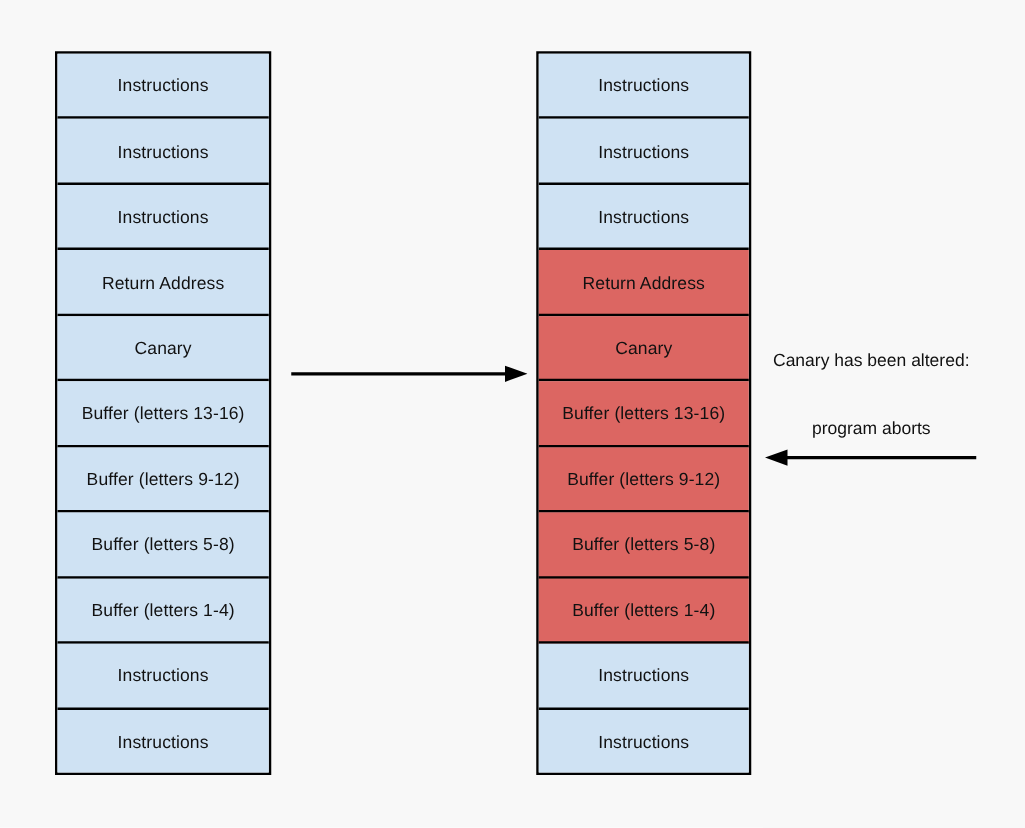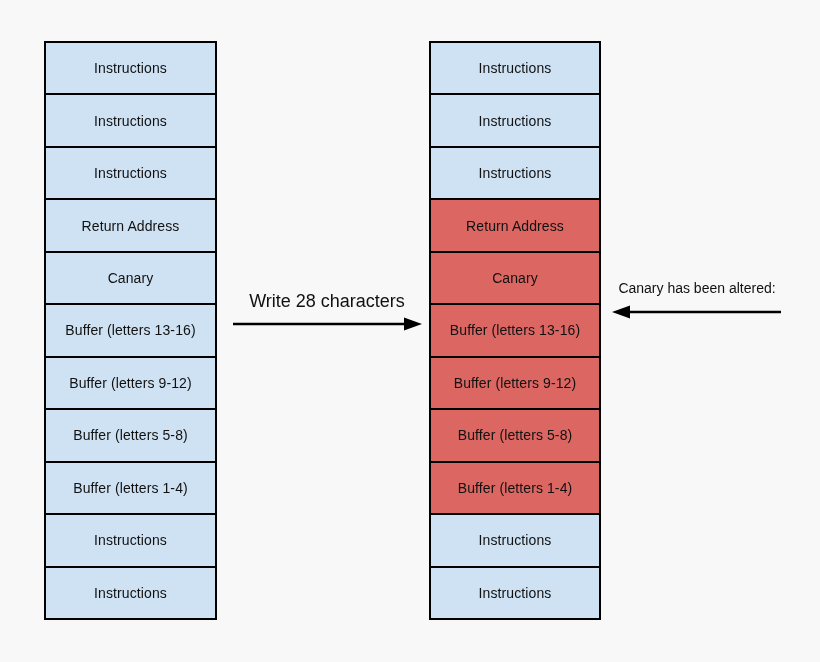--- a/index.html
+++ b/index.html
@@ -98,28 +98,28 @@
       <div class="cell altered">Canary</div>
       <div class="cell altered">Buffer (letters 13-16)</div>
       <div class="cell altered">Buffer (letters 9-12)</div>
       <div class="cell altered">Buffer (letters 5-8)</div>
       <div class="cell altered">Buffer (letters 1-4)</div>
       <div class="cell normal">Instructions</div>
       <div class="cell normal">Instructions</div>
     </div>
 
   <div class="mid-arrow">
-    <div class="mid-label">Write 28 characters</div>
     <svg width="190" height="16" viewBox="0 0 190 16">
       <line x1="1" y1="8" x2="173" y2="8" stroke="#000" stroke-width="2.6"></line>
       <polygon points="172,1.5 190,8 172,14.5" fill="#000"></polygon>
     </svg>
   </div>
 
   <div class="annotation">
     <div class="ann-line">Canary has been altered:</div>
+    <div class="ann-line">program aborts</div>
     <svg width="170" height="16" viewBox="0 0 170 16">
       <line x1="169" y1="8" x2="17" y2="8" stroke="#000" stroke-width="2.6"></line>
       <polygon points="18,1.5 0,8 18,14.5" fill="#000"></polygon>
     </svg>
   </div>
 
 </div>
 
 </body></html>

